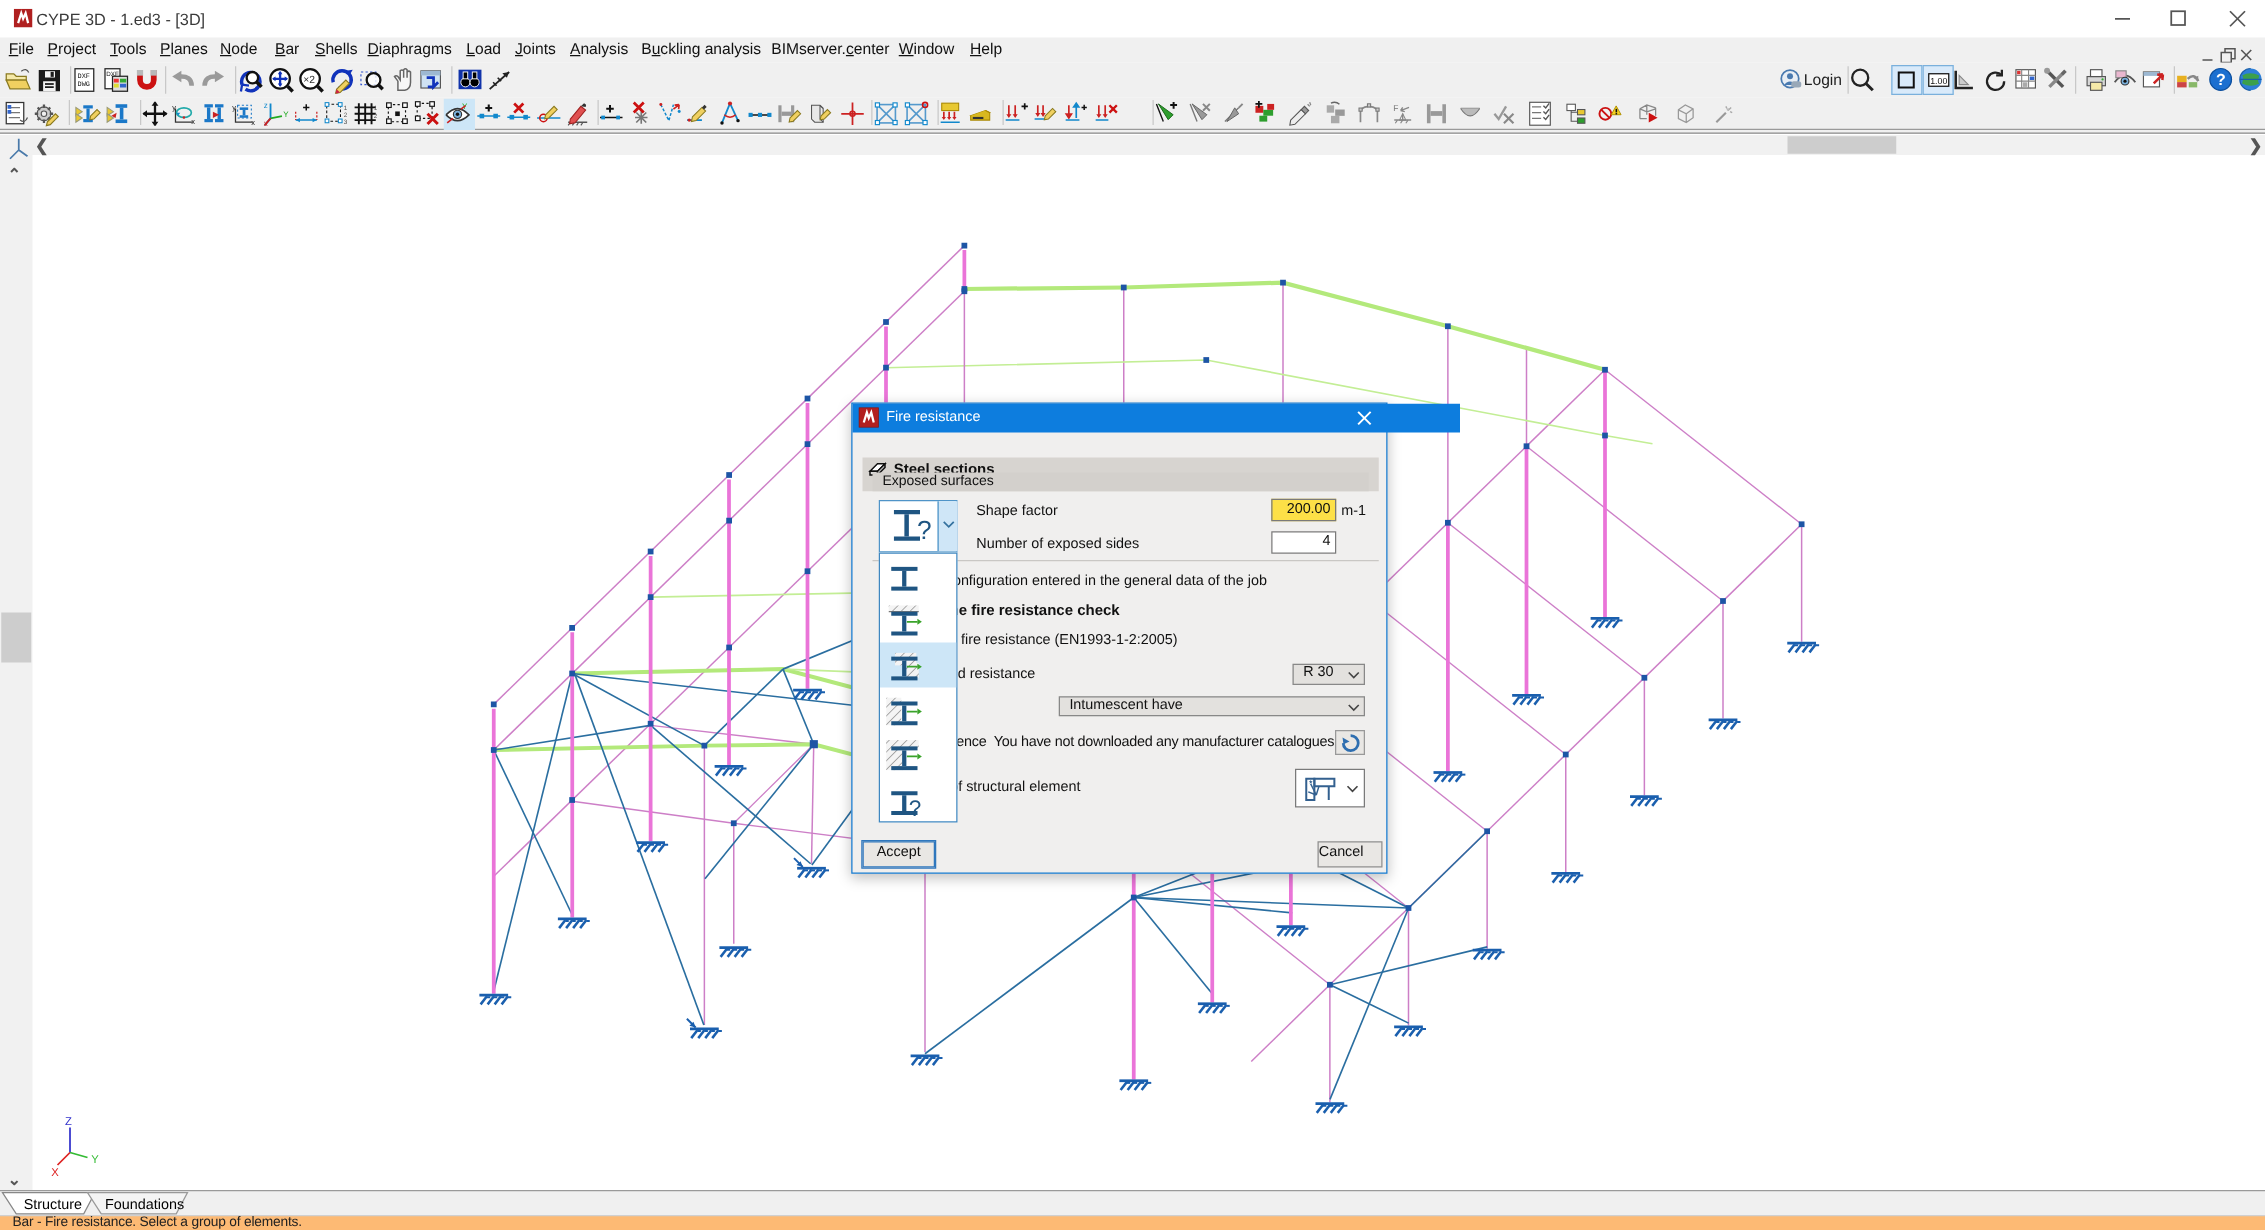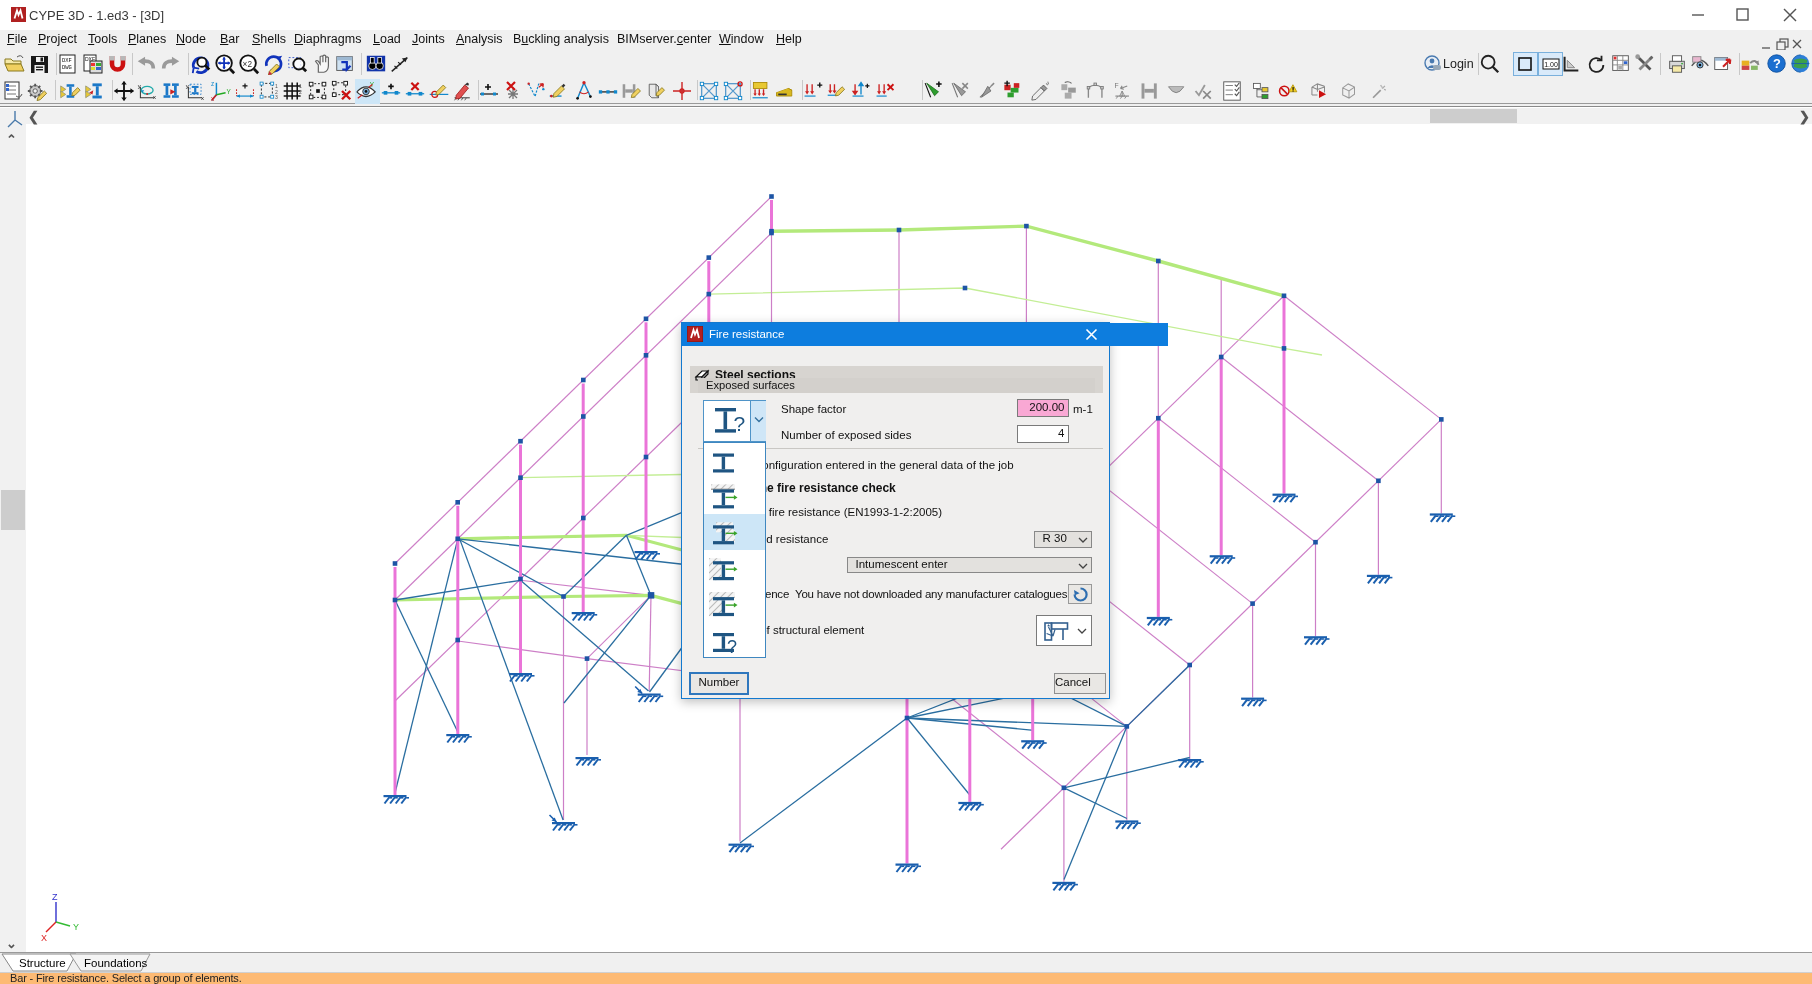--- a/index.html
+++ b/index.html
@@ -1073,41 +1073,41 @@
         </g>
         <g transform="translate(9,190.0)">
           <rect x="0" y="0" width="21" height="3.2" fill="#1f5582"></rect>
           <rect x="8.7" y="3.2" width="3.4" height="12.6" fill="#1f5582"></rect>
           <rect x="0" y="15.8" width="21" height="3.2" fill="#1f5582"></rect>
           <text x="14" y="19.5" font-size="18" fill="#1f5582" font-family="Liberation Sans">?</text>
         </g>
       </svg>
     </div>
     <span class="abs" style="left:99px;top:80px">Shape factor</span>
-    <div class="abs" style="left:335px;top:75.5px;width:51.5px;height:18px;background:#f9a8d4;border:1px solid #7a7a7a;text-align:right">
+    <div class="abs" style="left:335px;top:75.5px;width:51.5px;height:18px;background:#fde047;border:1px solid #7a7a7a;text-align:right">
       <span style="position:absolute;right:3px;top:1px">200.00</span>
     </div>
     <span class="abs" style="left:391px;top:80px">m-1</span>
     <span class="abs" style="left:99px;top:106px">Number of exposed sides</span>
     <div class="abs" style="left:335px;top:101.5px;width:51.5px;height:18px;background:#fff;border:1px solid #7a7a7a">
       <span style="position:absolute;right:3px;top:1px">4</span>
     </div>
     <div class="abs" style="left:16px;top:125px;width:405px;height:1px;background:#c9c7c4"></div>
     <span class="abs" style="left:72px;top:136px">Configuration entered in the general data of the job</span>
     <span class="abs" style="left:55px;top:158px;font-weight:bold;font-size:12px">Define fire resistance check</span>
     <span class="abs" style="left:37px;top:183px">Required fire resistance (EN1993-1-2:2005)</span>
     <span class="abs" style="left:44px;top:210px">Required resistance</span>
     <div class="abs" style="left:351.5px;top:207.5px;width:58.5px;height:17px;background:#e3e1de;border:1px solid #888">
       <span class="abs" style="left:8px;top:0px">R 30</span>
       <svg class="abs" style="left:43px;top:5px" width="10" height="8">
         <path d="M1 1 L5 5 L9 1" stroke="#444" stroke-width="1.3" fill="none"></path>
       </svg>
     </div>
     <div class="abs" style="left:164.5px;top:233.5px;width:245.5px;height:16.5px;background:#e3e1de;border:1px solid #888">
-      <span class="abs" style="left:8px;top:0px">Intumescent enter</span>
+      <span class="abs" style="left:8px;top:0px">Intumescent have</span>
       <svg class="abs" style="left:230px;top:5px" width="10" height="8">
         <path d="M1 1 L5 5 L9 1" stroke="#444" stroke-width="1.3" fill="none"></path>
       </svg>
     </div>
     <span class="abs" style="left:56px;top:265px;letter-spacing:-0.22px">Reference&nbsp;&nbsp;You have not downloaded any manufacturer catalogues.</span>
     <div class="abs" style="left:385.5px;top:261px;width:24px;height:20px;background:#e9e7e4;border:1px solid #999">
       <svg class="abs" style="left:4px;top:2px" width="15" height="15">
         <path d="M7.5 1.5 A6 6 0 1 1 1.6 7.5" stroke="#2e6eb0" stroke-width="2.2" fill="none"></path>
         <path d="M1 3 L1.8 8.3 L6.6 6.2 Z" fill="#2e6eb0"></path>
       </svg>
@@ -1120,21 +1120,21 @@
           <rect x="8.5" y="3" width="16" height="6"></rect>
           <path d="M20 9 L20 20"></path>
         </g>
         <path d="M10 16 L5.5 7 M10 16 L12 9.5 M10 16 L3.6 13.5" stroke="#33608f" stroke-width="1.2"></path>
         <path d="M4 5 l1.2 0 l0.4 -1.2 l0.4 1.2 l1.2 0 l-1 0.8 l0.4 1.2 l-1 -0.75 l-1 0.75 l0.4 -1.2 Z" fill="#33608f"></path>
       </svg>
       <svg class="abs" style="left:40px;top:12px" width="10" height="8">
         <path d="M1 1 L5 5 L9 1" stroke="#444" stroke-width="1.3" fill="none"></path>
       </svg>
     </div>
-    <div class="abs" style="left:8px;top:349.5px;width:58px;height:21px;background:#e9e7e4;border:1px solid #2f77bd;outline:1.6px solid #2f77bd;outline-offset:0px;text-align:center"><span style="position:relative;top:2px">Number</span></div>
+    <div class="abs" style="left:8px;top:349.5px;width:58px;height:21px;background:#e9e7e4;border:1px solid #2f77bd;outline:1.6px solid #2f77bd;outline-offset:0px;text-align:center"><span style="position:relative;top:2px">Accept</span></div>
     <div class="abs" style="left:372px;top:349.5px;width:51.5px;height:21px;background:#e9e7e4;border:1px solid #909090;text-align:left"><span style="position:relative;top:2px">Cancel</span></div>
   </div>
 
 <div class="abs tabsrow" style="z-index:3">
   <svg class="abs" style="left:0;top:0" width="260" height="20">
     <polygon points="2,1 76,1 67,18 13,18" fill="#ffffff" stroke="#888" stroke-width="1"></polygon>
     <polygon points="70,1 150,1 141,18 81,18" fill="#f4f4f4" stroke="#999" stroke-width="1"></polygon>
     <text x="19" y="14" font-size="11.5" fill="#000" font-family="Liberation Sans">Structure</text>
     <text x="84" y="14" font-size="11.5" fill="#000" font-family="Liberation Sans">Foundations</text>
   </svg>

